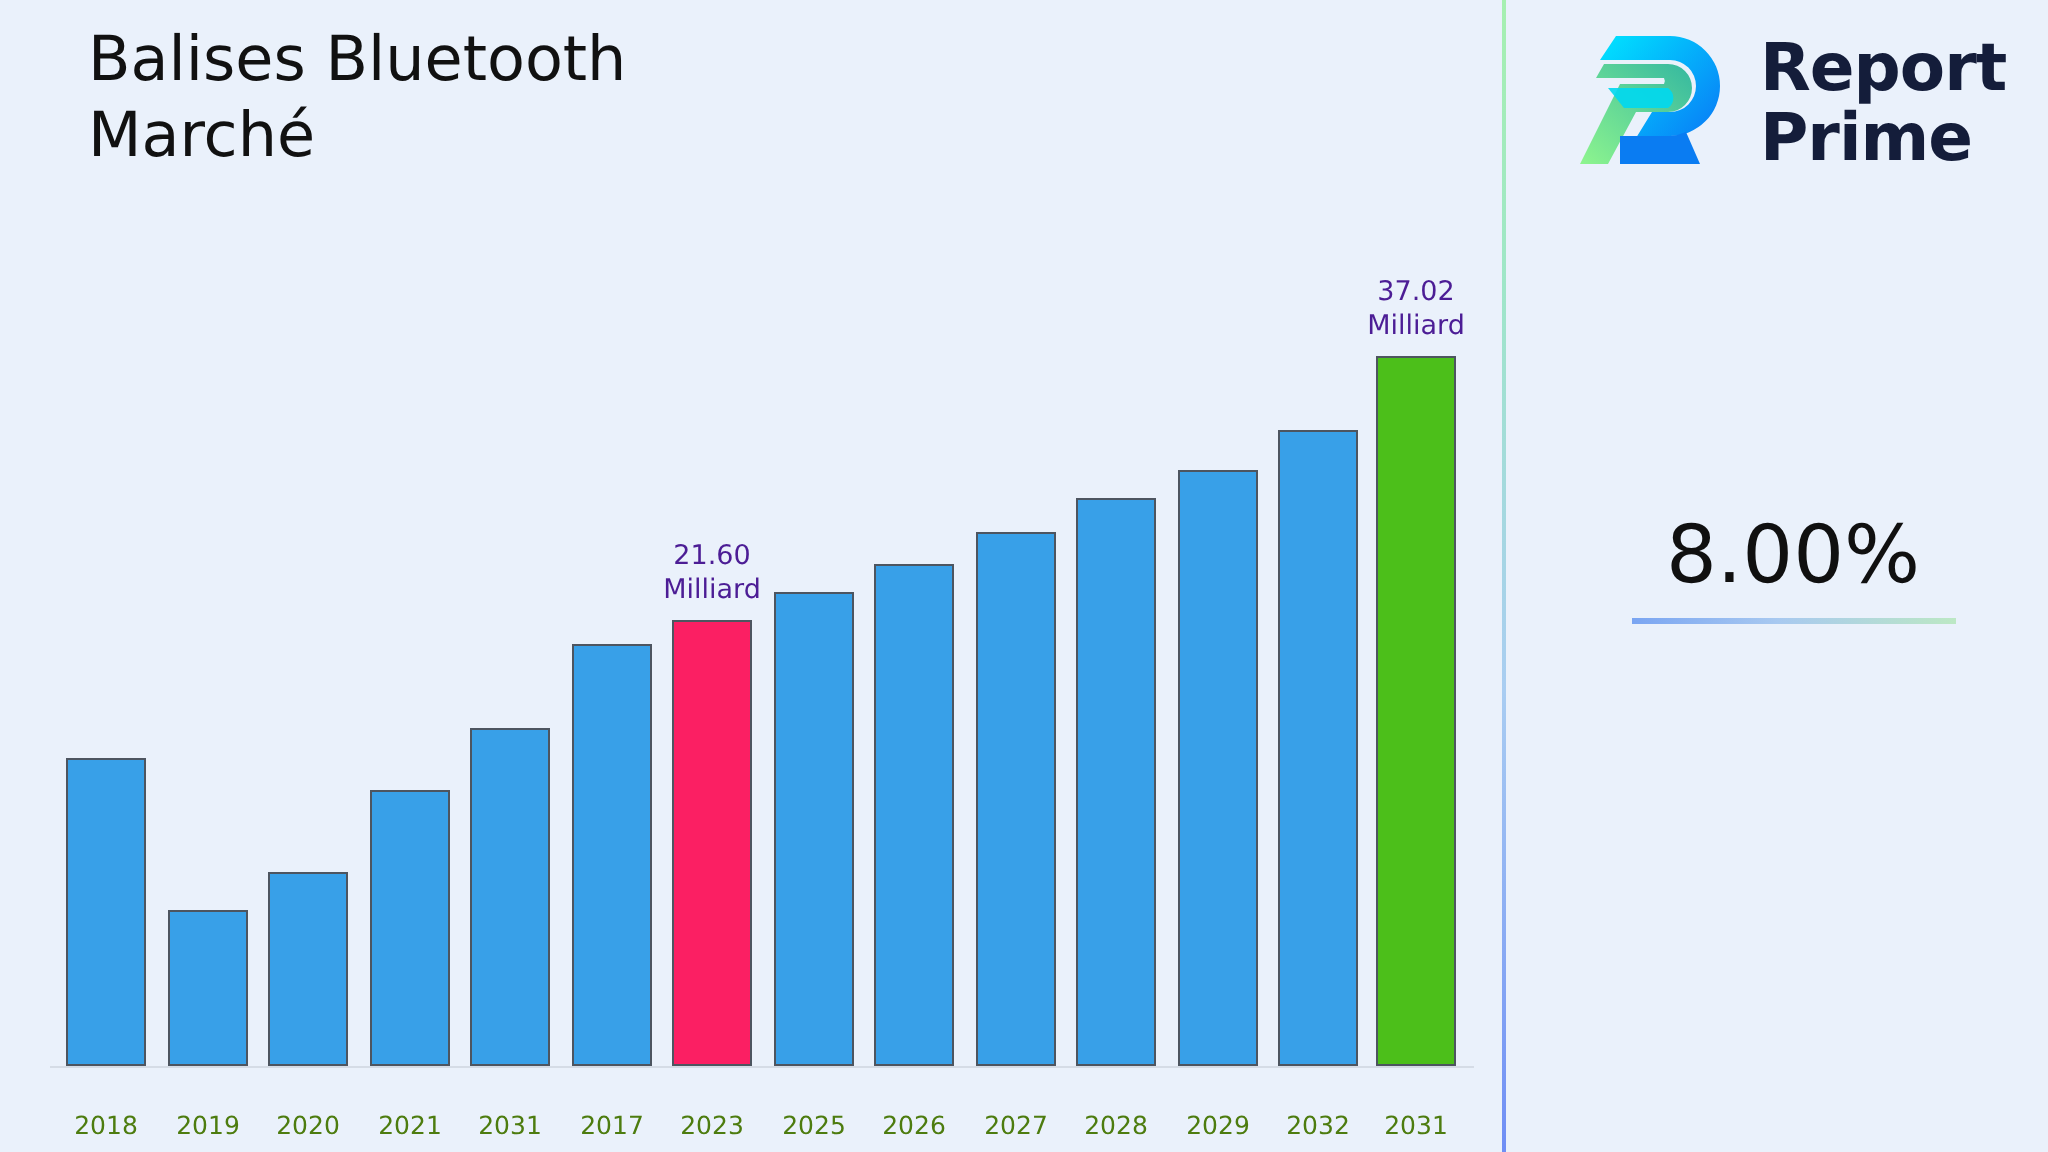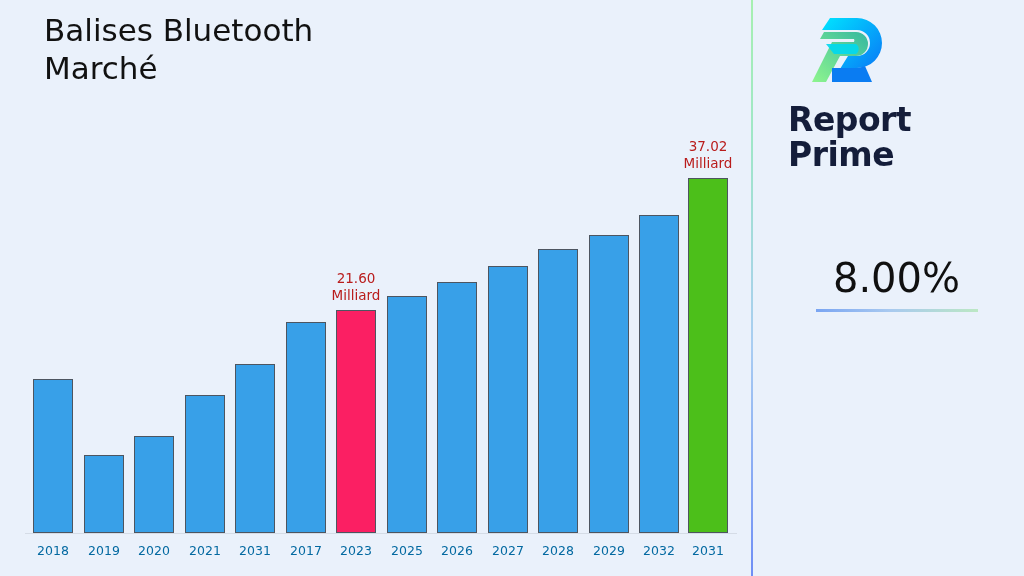--- a/index.html
+++ b/index.html
@@ -66,31 +66,31 @@
   }
   .bar.blue   { background: #38a0e8; }
   .bar.pink   { background: #fb1f63; }
   .bar.green  { background: #4cbf1a; }
 
   .bar-label {
     position: absolute;
     text-align: center;
     font-size: 13.5px;
     line-height: 17px;
-    color: #b91c1c;
+    color: #4c1d95;
     white-space: pre-line;
     font-family: "DejaVu Sans", sans-serif;
   }
 
   .tick-label {
     position: absolute;
-    top: 543px;
+    top: 555px;
     text-align: center;
     font-size: 12.5px;
-    color: #0369a1;
+    color: #4d7c0f;
     font-family: "DejaVu Sans", sans-serif;
   }
 
   
   #divider {
     position: absolute;
     left: 736px;
     top: 0;
     width: 2px;
     height: 576px;
@@ -105,21 +105,20 @@
     background: #eaf1fb;
   }
 
   #logo-wrap {
     position: absolute;
     left: 34px;
     top: 12px;
     display: flex;
     align-items: center;
     gap: 12px;
-    flex-direction: column;
   }
   #logo-mark { width: 80px; height: 78px; display: block; }
   #logo-text {
     font-family: "DejaVu Sans", sans-serif;
     font-weight: bold;
     font-size: 33px;
     line-height: 35px;
     color: #141d3a;
     letter-spacing: -0.5px;
     white-space: pre-line;

